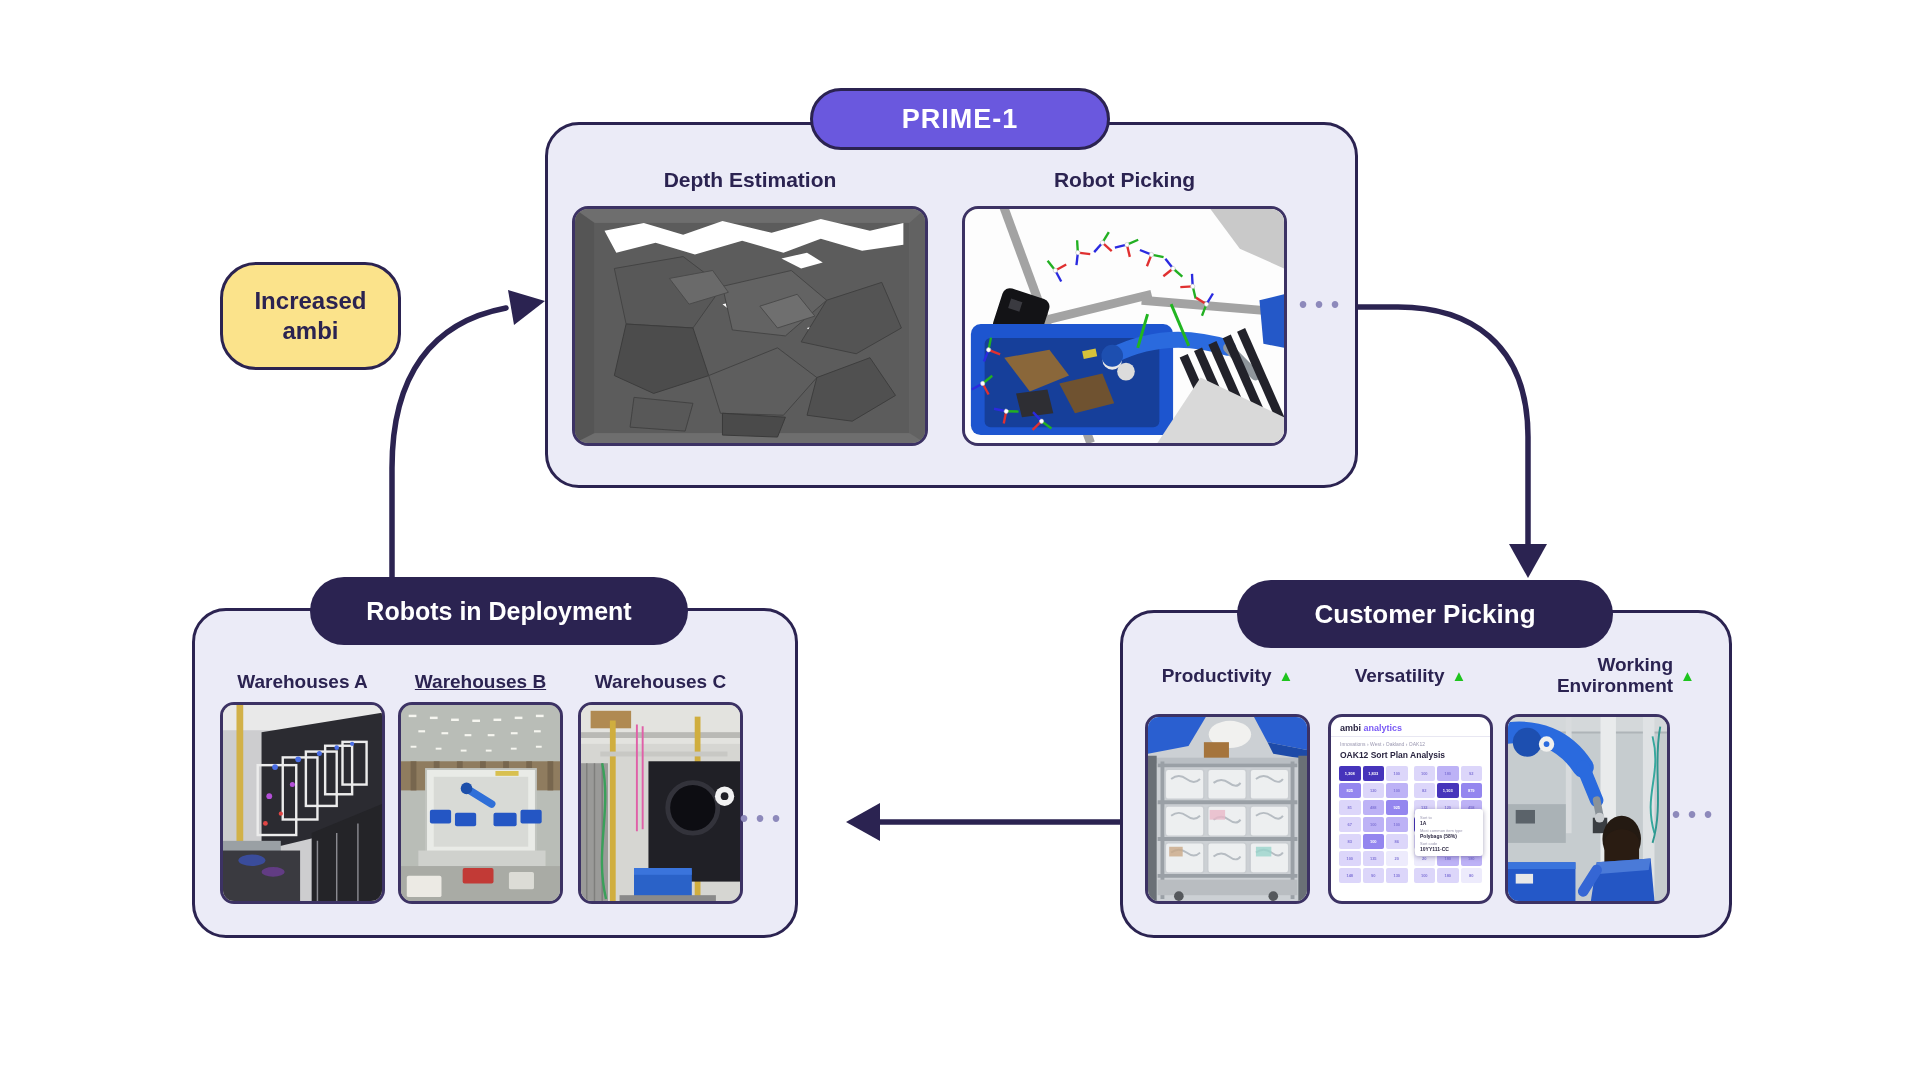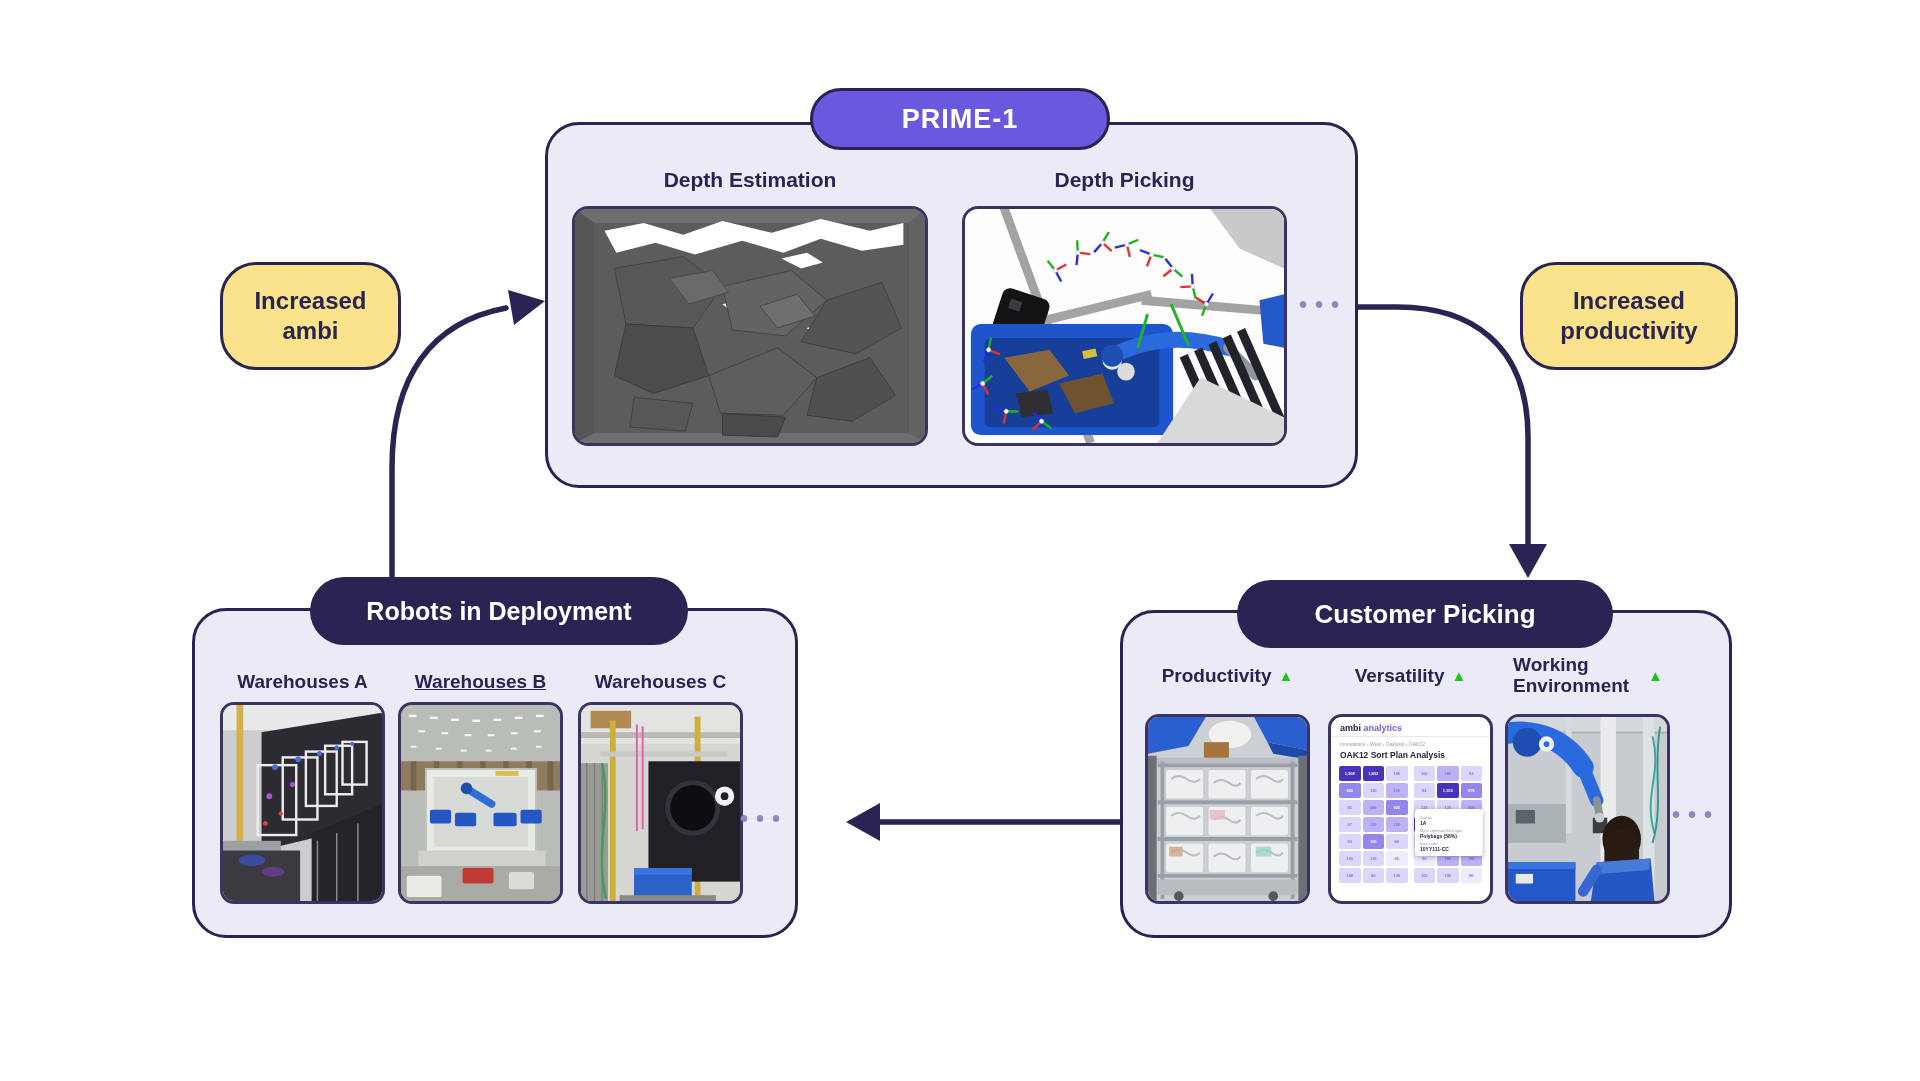--- a/index.html
+++ b/index.html
@@ -19,31 +19,31 @@
   #deploy-badge{left:310px;top:577px;width:378px;height:68px;background:#2b2351;font-size:25px;}
   #growth-badge{left:1237px;top:580px;width:376px;height:68px;background:#2b2351;font-size:26px;}
 
   .pill{position:absolute;display:flex;align-items:center;justify-content:center;text-align:center;
         background:#fbe38b;border:3.5px solid #2b2351;border-radius:36px;color:#2b2351;font-weight:700;
         font-size:24px;line-height:1.25;z-index:4;padding:0 24px;box-sizing:border-box;}
   #pill-data{left:220px;top:262px;width:181px;height:108px;}
   #pill-prod{left:1520px;top:262px;width:218px;height:108px;}
   #pill-demand{left:855px;top:667px;width:212px;height:94px;border-radius:32px;}
 
-  .panel-label{position:absolute;display:flex;align-items:center;justify-content:center;text-align:left;
+  .panel-label{position:absolute;display:flex;align-items:center;justify-content:center;text-align:right;
                color:#2b2351;font-weight:700;z-index:3;}
   #lbl-depth{left:572px;top:164px;width:356px;height:32px;font-size:21px;}
   #lbl-robot{left:962px;top:164px;width:325px;height:32px;font-size:21px;}
   #lbl-wa{left:220px;top:668px;width:165px;height:28px;font-size:19px;}
   #lbl-wb{left:398px;top:668px;width:165px;height:28px;font-size:19px;text-decoration:underline;}
   #lbl-wc{left:578px;top:668px;width:165px;height:28px;font-size:19px;}
   .growth-label{top:650px;height:52px;font-size:19px;line-height:1.1;}
   #lbl-pr{left:1145px;width:165px;}
   #lbl-ve{left:1328px;width:165px;}
-  #lbl-we{left:1496px;width:184px;}
+  #lbl-we{left:1528px;width:184px;}
   .tri{color:#1ec41e;font-size:15px;margin-left:7px;flex:none;}
 
   .img{position:absolute;border:3.5px solid #3c3264;border-radius:16px;overflow:hidden;z-index:3;box-sizing:border-box;background:#9a9a9a;}
   .img svg{display:block;}
   #img-depth{left:572px;top:206px;width:356px;height:240px;}
   #img-robot{left:962px;top:206px;width:325px;height:240px;}
   #img-wa{left:220px;top:702px;width:165px;height:202px;border-radius:14px;}
   #img-wb{left:398px;top:702px;width:165px;height:202px;border-radius:14px;}
   #img-wc{left:578px;top:702px;width:165px;height:202px;border-radius:14px;}
   #img-prod{left:1145px;top:714px;width:165px;height:190px;border-radius:14px;}
@@ -89,24 +89,23 @@
       <polygon points="1528,578 1509,544 1547,544"></polygon>
       <polygon points="846,822 880,803 880,841"></polygon>
     </g>
   </svg>
 
   <div class="badge" id="prime-badge">PRIME-1</div>
   <div class="badge" id="deploy-badge">Robots in Deployment</div>
   <div class="badge" id="growth-badge">Customer Picking</div>
 
   <div class="pill" id="pill-data">Increased ambi</div>
-  <div class="pill" id="pill-prod">Increased productivity</div>
 
   <div class="panel-label" id="lbl-depth">Depth Estimation</div>
-  <div class="panel-label" id="lbl-robot">Depth Picking</div>
+  <div class="panel-label" id="lbl-robot">Robot Picking</div>
 
   <div class="img" id="img-depth">
     <svg viewBox="0 0 356 236" width="100%" height="100%" preserveAspectRatio="none">
       <rect width="356" height="236" fill="#6e6e6e"></rect>
       <rect x="20" y="14" width="320" height="212" fill="#5c5c5c"></rect>
       <polygon points="0,0 20,14 20,226 0,236" fill="#555555"></polygon>
       <polygon points="356,0 340,14 340,226 356,236" fill="#626262"></polygon>
       <polygon points="30,22 70,14 110,26 150,12 200,24 250,10 300,22 334,14 334,36 292,42 250,30 212,44 170,32 122,46 82,34 42,44" fill="#ffffff"></polygon>
       <polygon points="210,50 236,44 252,54 230,60" fill="#ffffff"></polygon>
       <polygon points="150,96 176,90 190,102 168,110" fill="#ffffff"></polygon>

